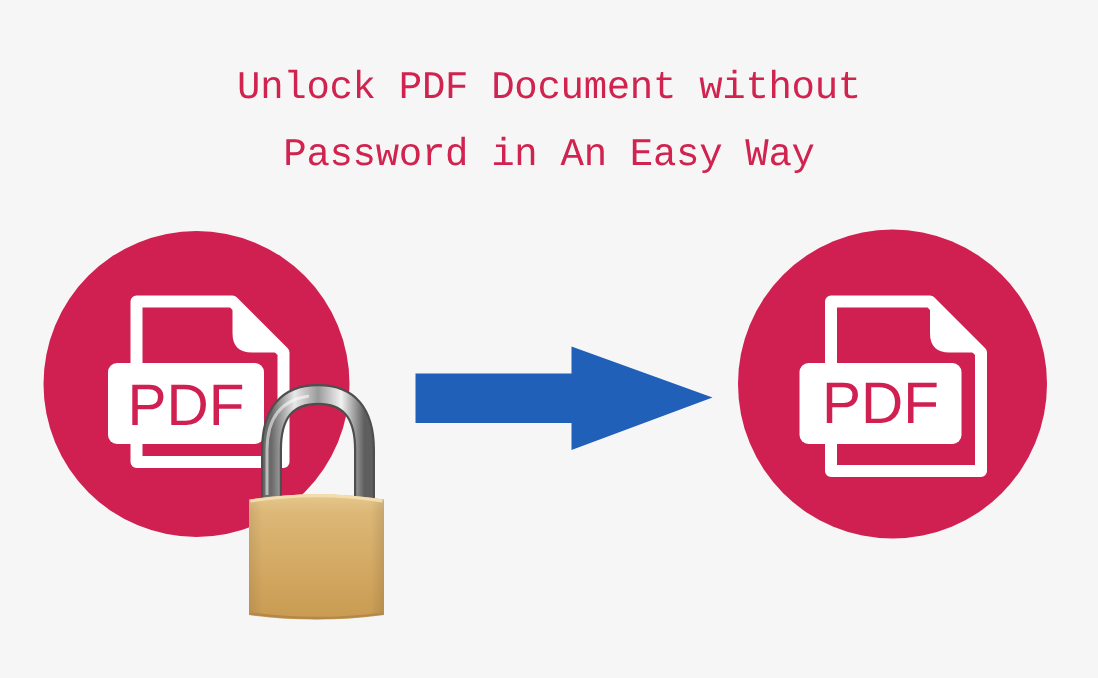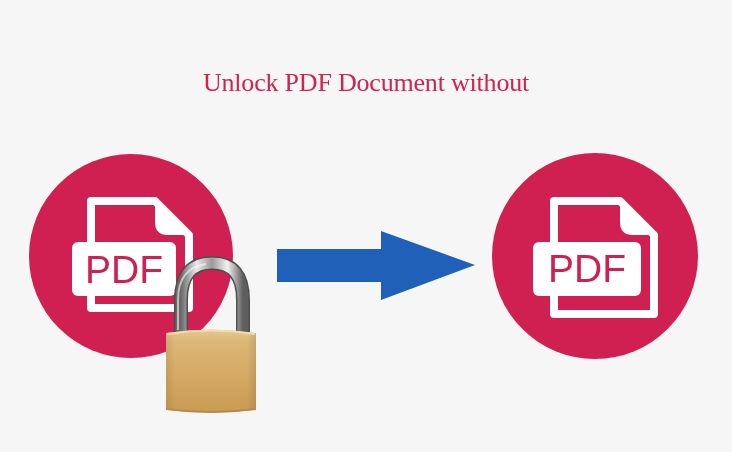--- a/index.html
+++ b/index.html
@@ -10,25 +10,25 @@
       width: 732px;
       height: 452px;
       background: #f6f6f6;
       position: relative;
       overflow: hidden;
       font-family: "DejaVu Sans", sans-serif;
     }
     .title {
       position: absolute;
       left: 0;
-      top: 60px;
+      top: 36px;
       width: 732px;
       text-align: center;
       color: #d0234f;
-      font-family: Liberation Serif, serif;
+      font-family: Liberation Mono, monospace;
       font-size: 26px;
       line-height: 45px;
       letter-spacing: -0.2px;
       margin: 0;
       font-weight: normal;
     }
     .title span { display: block; }
     .art {
       position: absolute;
       left: 0;
@@ -40,20 +40,21 @@
       font-family: "Liberation Sans", sans-serif;
       font-size: 39px;
       font-weight: normal;
     }
   </style>
 </head>
 <body>
 
 <h1 class="title">
   <span>Unlock PDF Document without</span>
+  <span>Password in An Easy Way</span>
 </h1>
 
 <svg class="art" viewBox="0 0 732 452" width="732" height="452" xmlns="http://www.w3.org/2000/svg">
   <defs>
     <linearGradient id="goldGrad" x1="0" y1="0" x2="0" y2="1">
       <stop offset="0" stop-color="#e6c88e"></stop>
       <stop offset="0.15" stop-color="#dcb777"></stop>
       <stop offset="0.6" stop-color="#d3a862"></stop>
       <stop offset="1" stop-color="#c99b52"></stop>
     </linearGradient>

